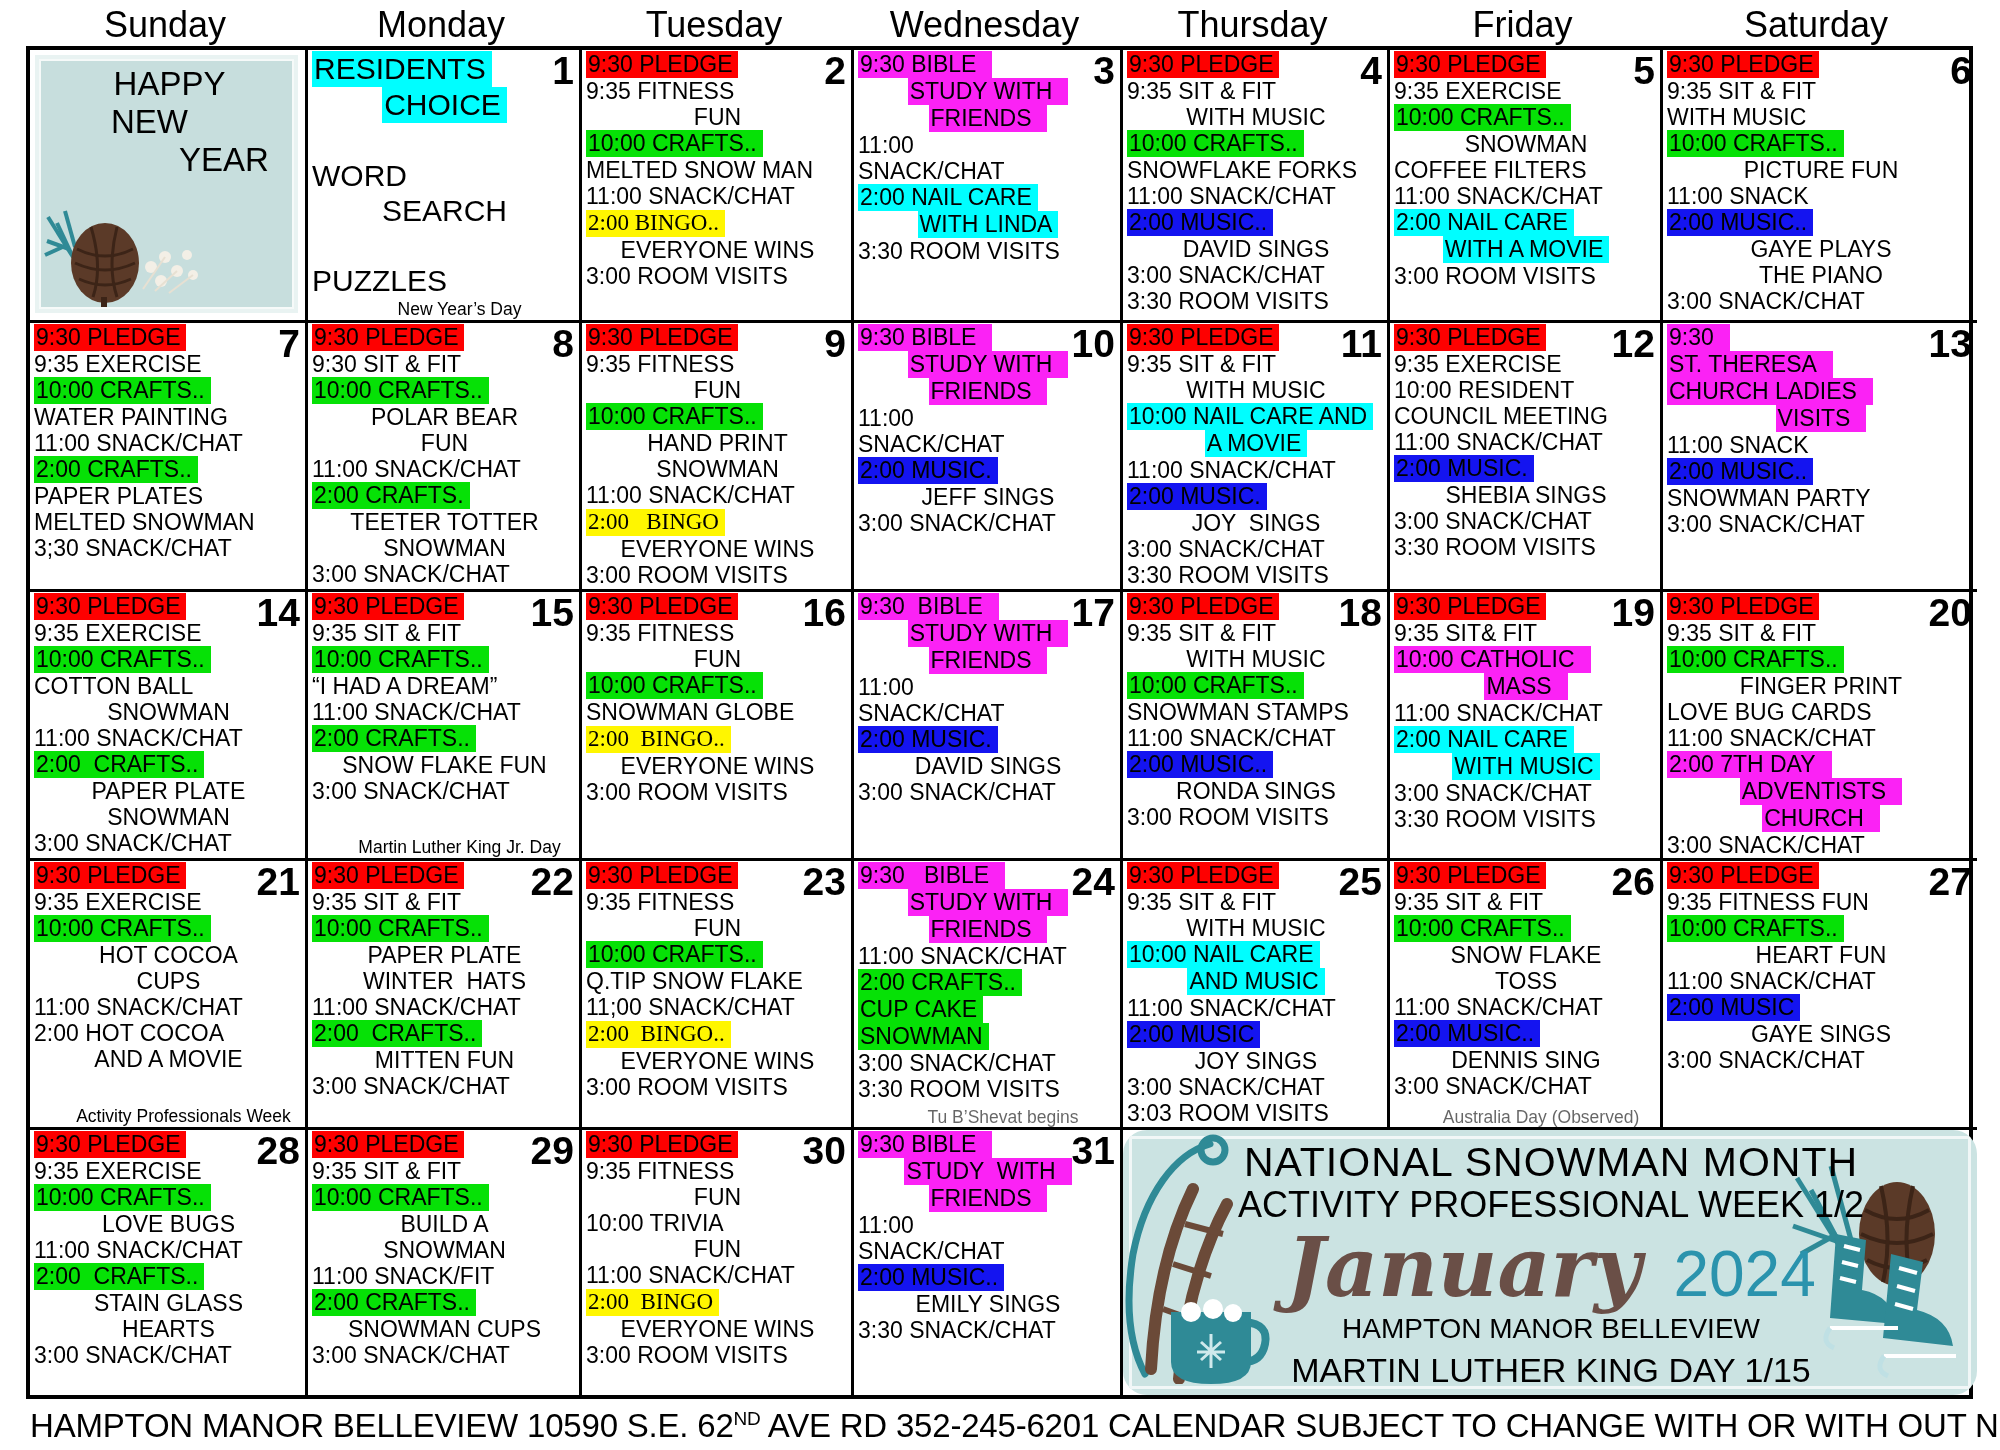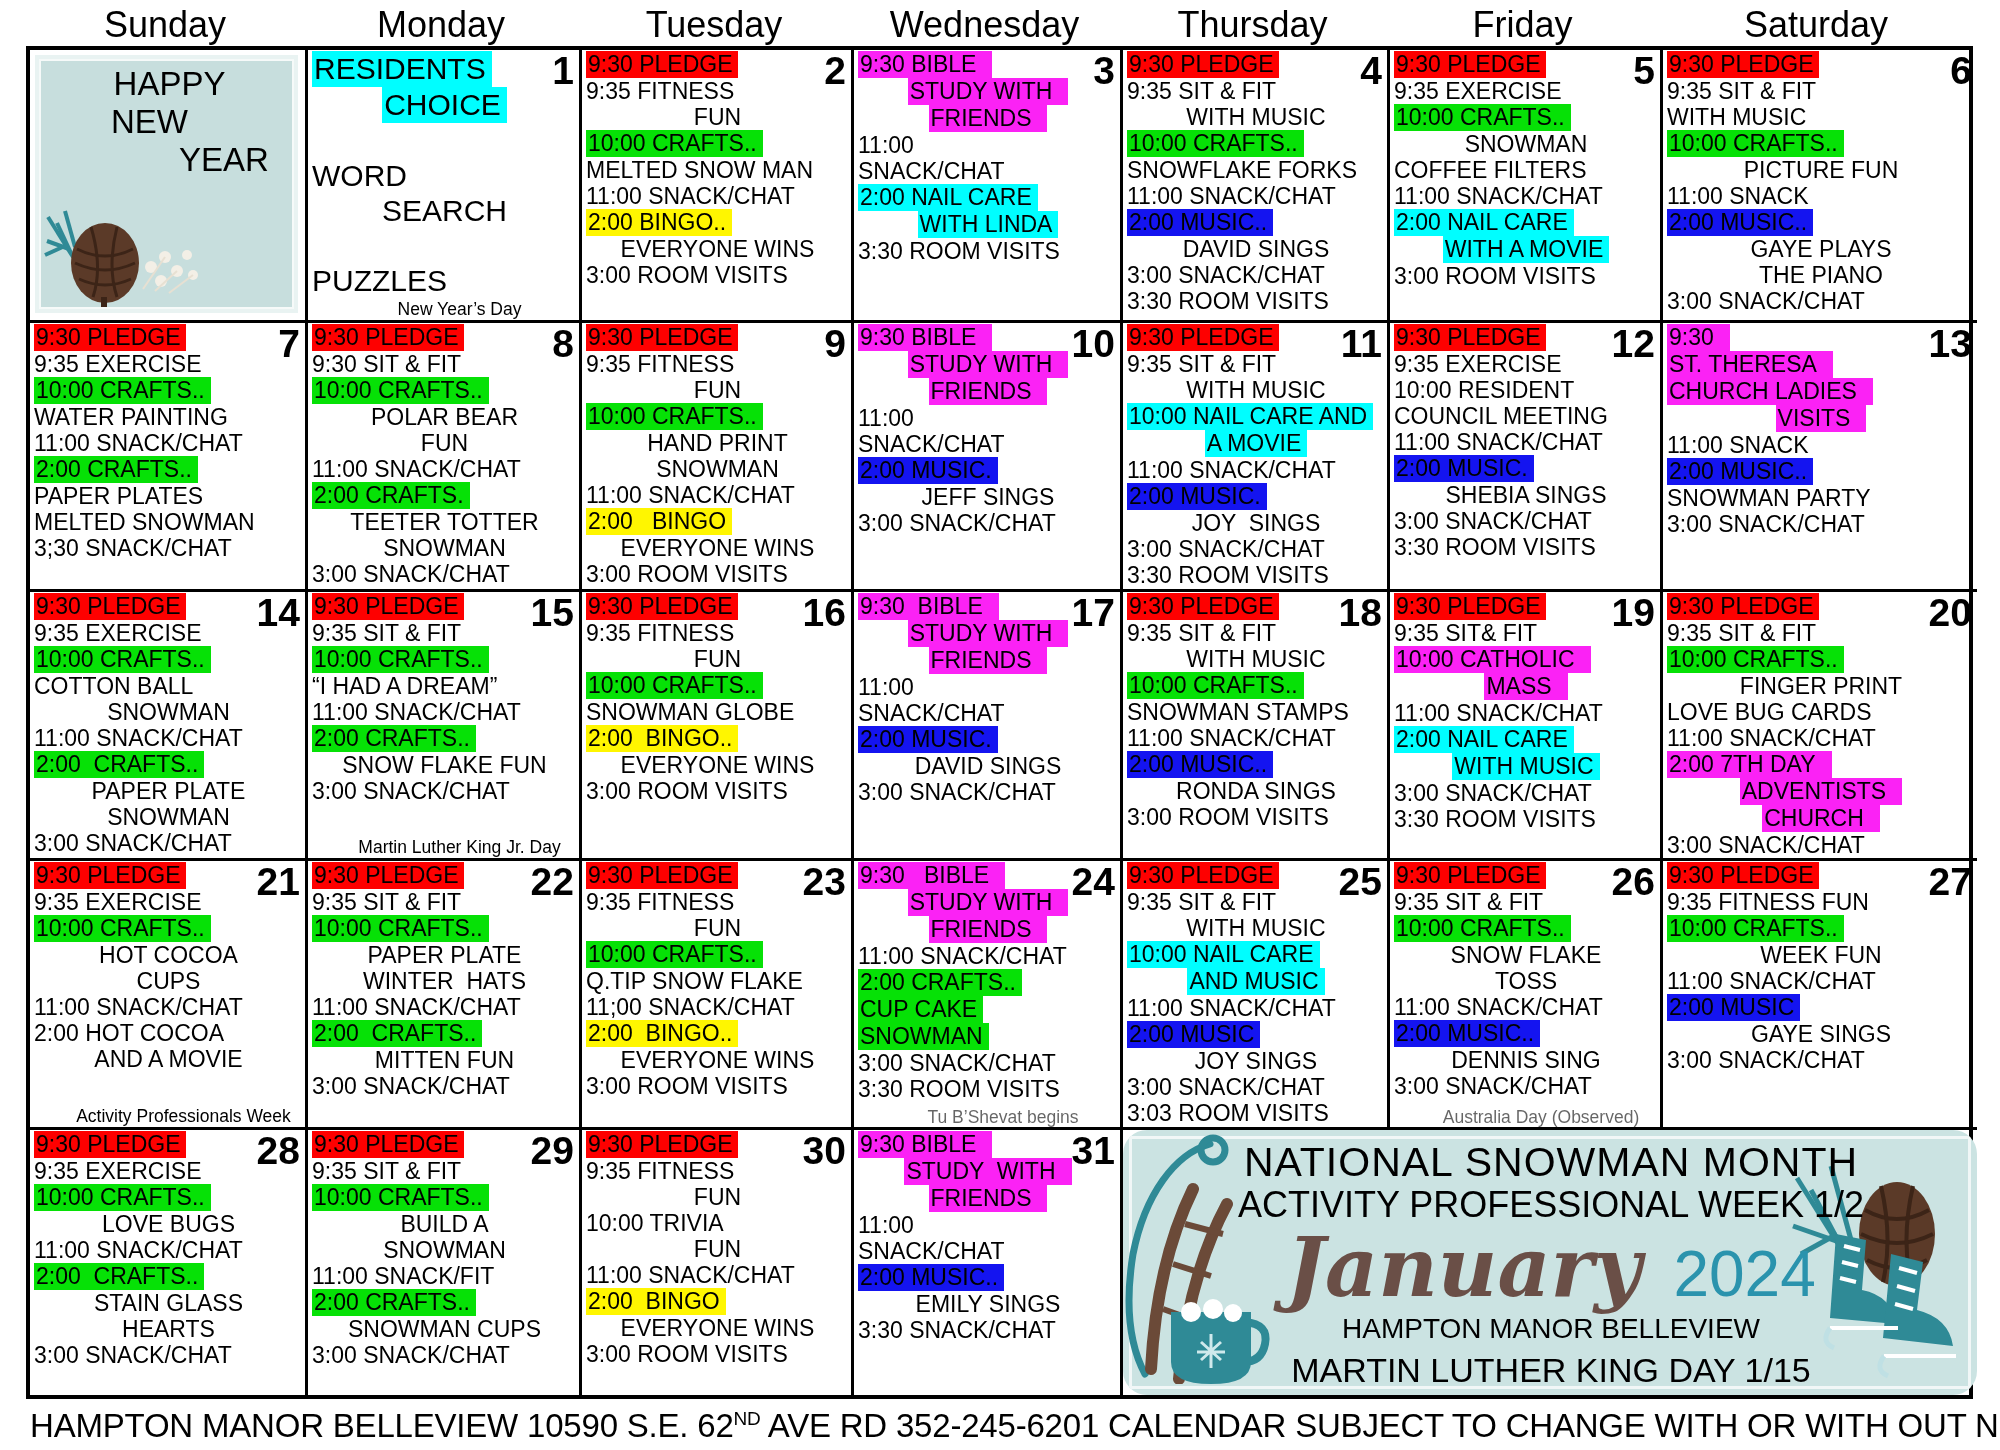--- a/index.html
+++ b/index.html
@@ -24,21 +24,21 @@
   .cell.no-b{border-bottom:none;}
   .num{
     position:absolute;top:0;right:5px;font-size:39px;font-weight:700;line-height:42px;z-index:3;
   }
   .line{font-size:23px;line-height:26px;white-space:pre;}
   .line.c{text-align:center;}
   .line.lg{font-size:30px;line-height:35px;}
   .hl{display:inline-block;padding:0 6px 1px 2px;}
   .hl-red{background:var(--hl-red);}
   .hl-green{background:var(--hl-green);}
-  .hl-yellow{background:var(--hl-yellow);}
+  .hl-yellow{background:var(--hl-yellow);font-family:Liberation Serif, serif;}
   .hl-cyan{background:var(--hl-cyan);}
   .hl-magenta{background:var(--hl-magenta);padding-right:16px;}
   .hl-blue{background:var(--hl-blue);}
   .note{
     position:absolute;bottom:1px;left:0;width:100%;text-align:center;
     font-size:17.5px;line-height:19px;padding-left:16px;
   }
   .note.faint{opacity:.6;bottom:0;}
   
   .art{
@@ -444,21 +444,21 @@
         <div class="line"><span class="hl hl-blue">2:00 MUSIC..</span></div>
         <div class="line c">DENNIS SING</div>
         <div class="line">3:00 SNACK/CHAT</div>
         <div class="note faint">Australia Day (Observed)</div>
       </div>
       <div class="cell no-r">
         <span class="num">27</span>
         <div class="line"><span class="hl hl-red">9:30 PLEDGE</span></div>
         <div class="line">9:35 FITNESS FUN</div>
         <div class="line"><span class="hl hl-green">10:00 CRAFTS..</span></div>
-        <div class="line c">WEEK FUN</div>
+        <div class="line c">HEART FUN</div>
         <div class="line">11:00 SNACK/CHAT</div>
         <div class="line"><span class="hl hl-blue">2:00 MUSIC</span></div>
         <div class="line c">GAYE SINGS</div>
         <div class="line">3:00 SNACK/CHAT</div>
       </div>
       <div class="cell no-b">
         <span class="num">28</span>
         <div class="line"><span class="hl hl-red">9:30 PLEDGE</span></div>
         <div class="line">9:35 EXERCISE</div>
         <div class="line"><span class="hl hl-green">10:00 CRAFTS..</span></div>

